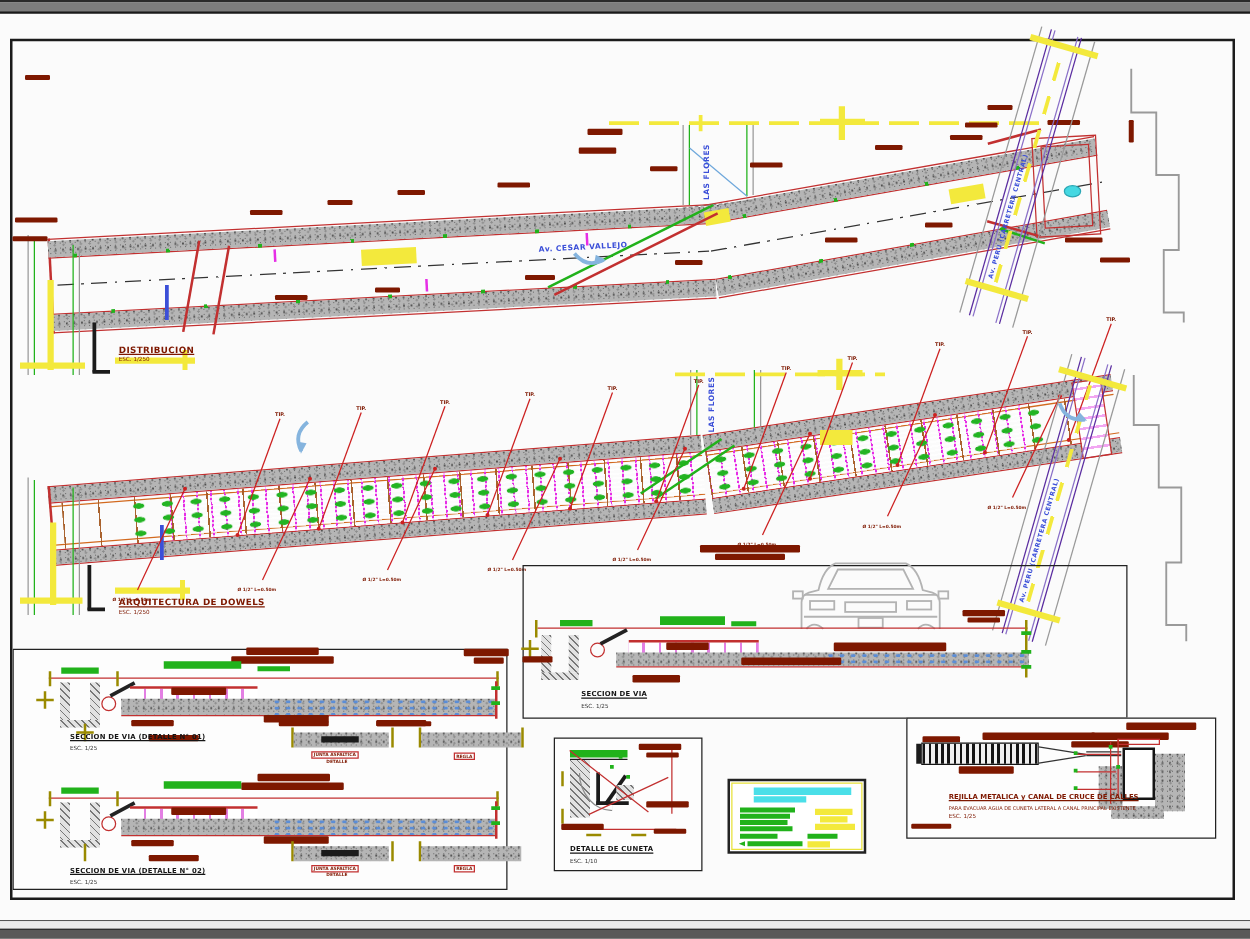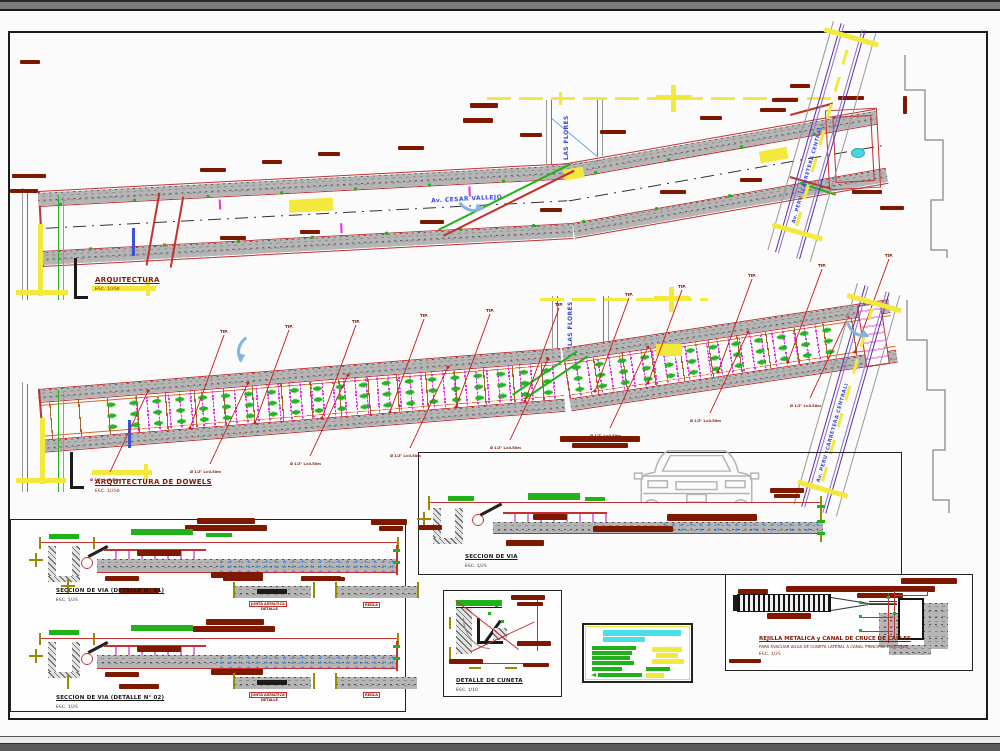--- a/index.html
+++ b/index.html
@@ -147,21 +147,21 @@
     <div class="a dr" style="left:420px;top:220px;width:24px;height:4px;"></div>
     <div class="a dr" style="left:540px;top:208px;width:22px;height:4px;"></div>
     <div class="a dr" style="left:660px;top:190px;width:26px;height:4px;"></div>
     <div class="a dr" style="left:740px;top:178px;width:22px;height:4px;"></div>
     <div class="a dr" style="left:470px;top:103px;width:28px;height:5px;"></div>
     <div class="a dr" style="left:463px;top:118px;width:30px;height:5px;"></div>
     <div class="a dr" style="left:12px;top:174px;width:34px;height:4px;"></div>
     <div class="a dr" style="left:10px;top:189px;width:28px;height:4px;"></div>
     <div class="a dr" style="left:20px;top:60px;width:20px;height:4px;"></div>
 
-    <div class="a ttlr" style="left:95px;top:276px;">ARQUITECTURA</div>
+    <div class="a ttlr" style="left:95px;top:276px;">DISTRIBUCION</div>
     <div class="a scr" style="left:95px;top:286px;">ESC. 1/250</div>
   </div>
 
   <div class="a" style="left:0;top:0;width:0;height:0;">
 
     <div class="a" style="left:38px;top:389px;width:524px;height:64px;transform:rotate(-4.5deg);transform-origin:0 0;
       background-image:linear-gradient(#c23030,#c23030),linear-gradient(#c23030,#c23030),linear-gradient(#c23030,#c23030),linear-gradient(#c23030,#c23030),linear-gradient(#d2691e,#d2691e),linear-gradient(#d2691e,#d2691e);
       background-size:100% 1.2px;background-repeat:no-repeat;background-position:0 0,0 13px,0 51px,0 63px,0 16px,0 47px;">
       <div class="a stip" style="left:0;top:1px;width:524px;height:12px;"></div>
       <div class="a stip" style="left:0;top:52px;width:524px;height:11px;"></div>

